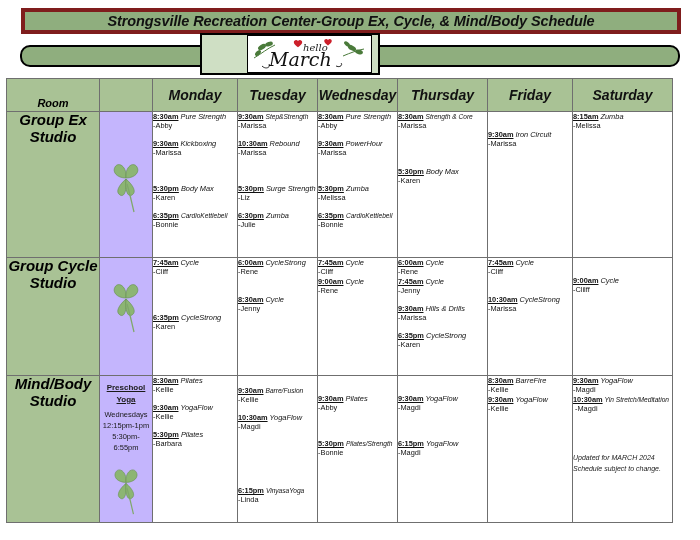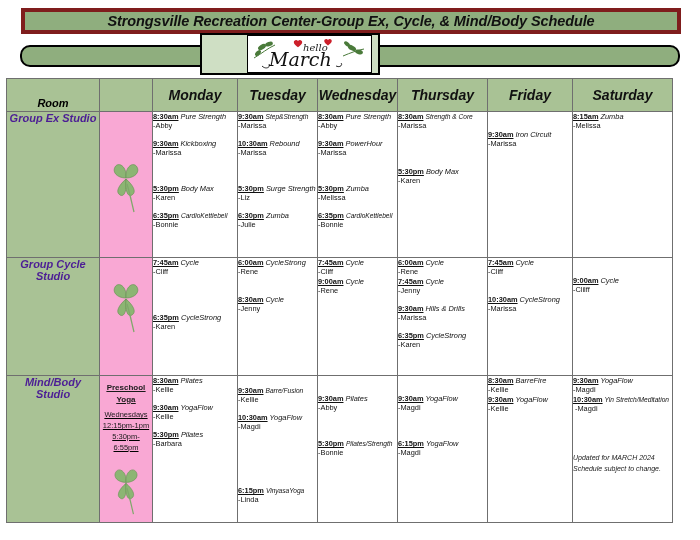--- a/index.html
+++ b/index.html
@@ -100,30 +100,29 @@
   .c-thu { width: 90px; margin-top: 33px; }
   .c-fri { width: 85px; }
   .c-sat { width: 100px; }
 
   .room-cell {
     background: #a9c295;
     text-align: center;
     vertical-align: middle;
     font-style: italic;
     font-weight: bold;
-    font-size: 11px;
+    font-size: 15px;
     line-height: 1.12;
-    color: #4c1d95;
+    color: #000000;
   }
   .pic-cell {
-    background: #f9a8d4;
+    background: #c4b5fd;
     text-align: center;
     vertical-align: top;
     position: relative;
-    text-decoration: underline;
   }
   .shamrock { display: block; margin: 0 auto; }
 
   .preschool {
     padding: 6px 2px 0 2px;
     text-align: center;
     font-size: 7.5px;
     color: #1a1a1a;
     line-height: 1.45;
   }

